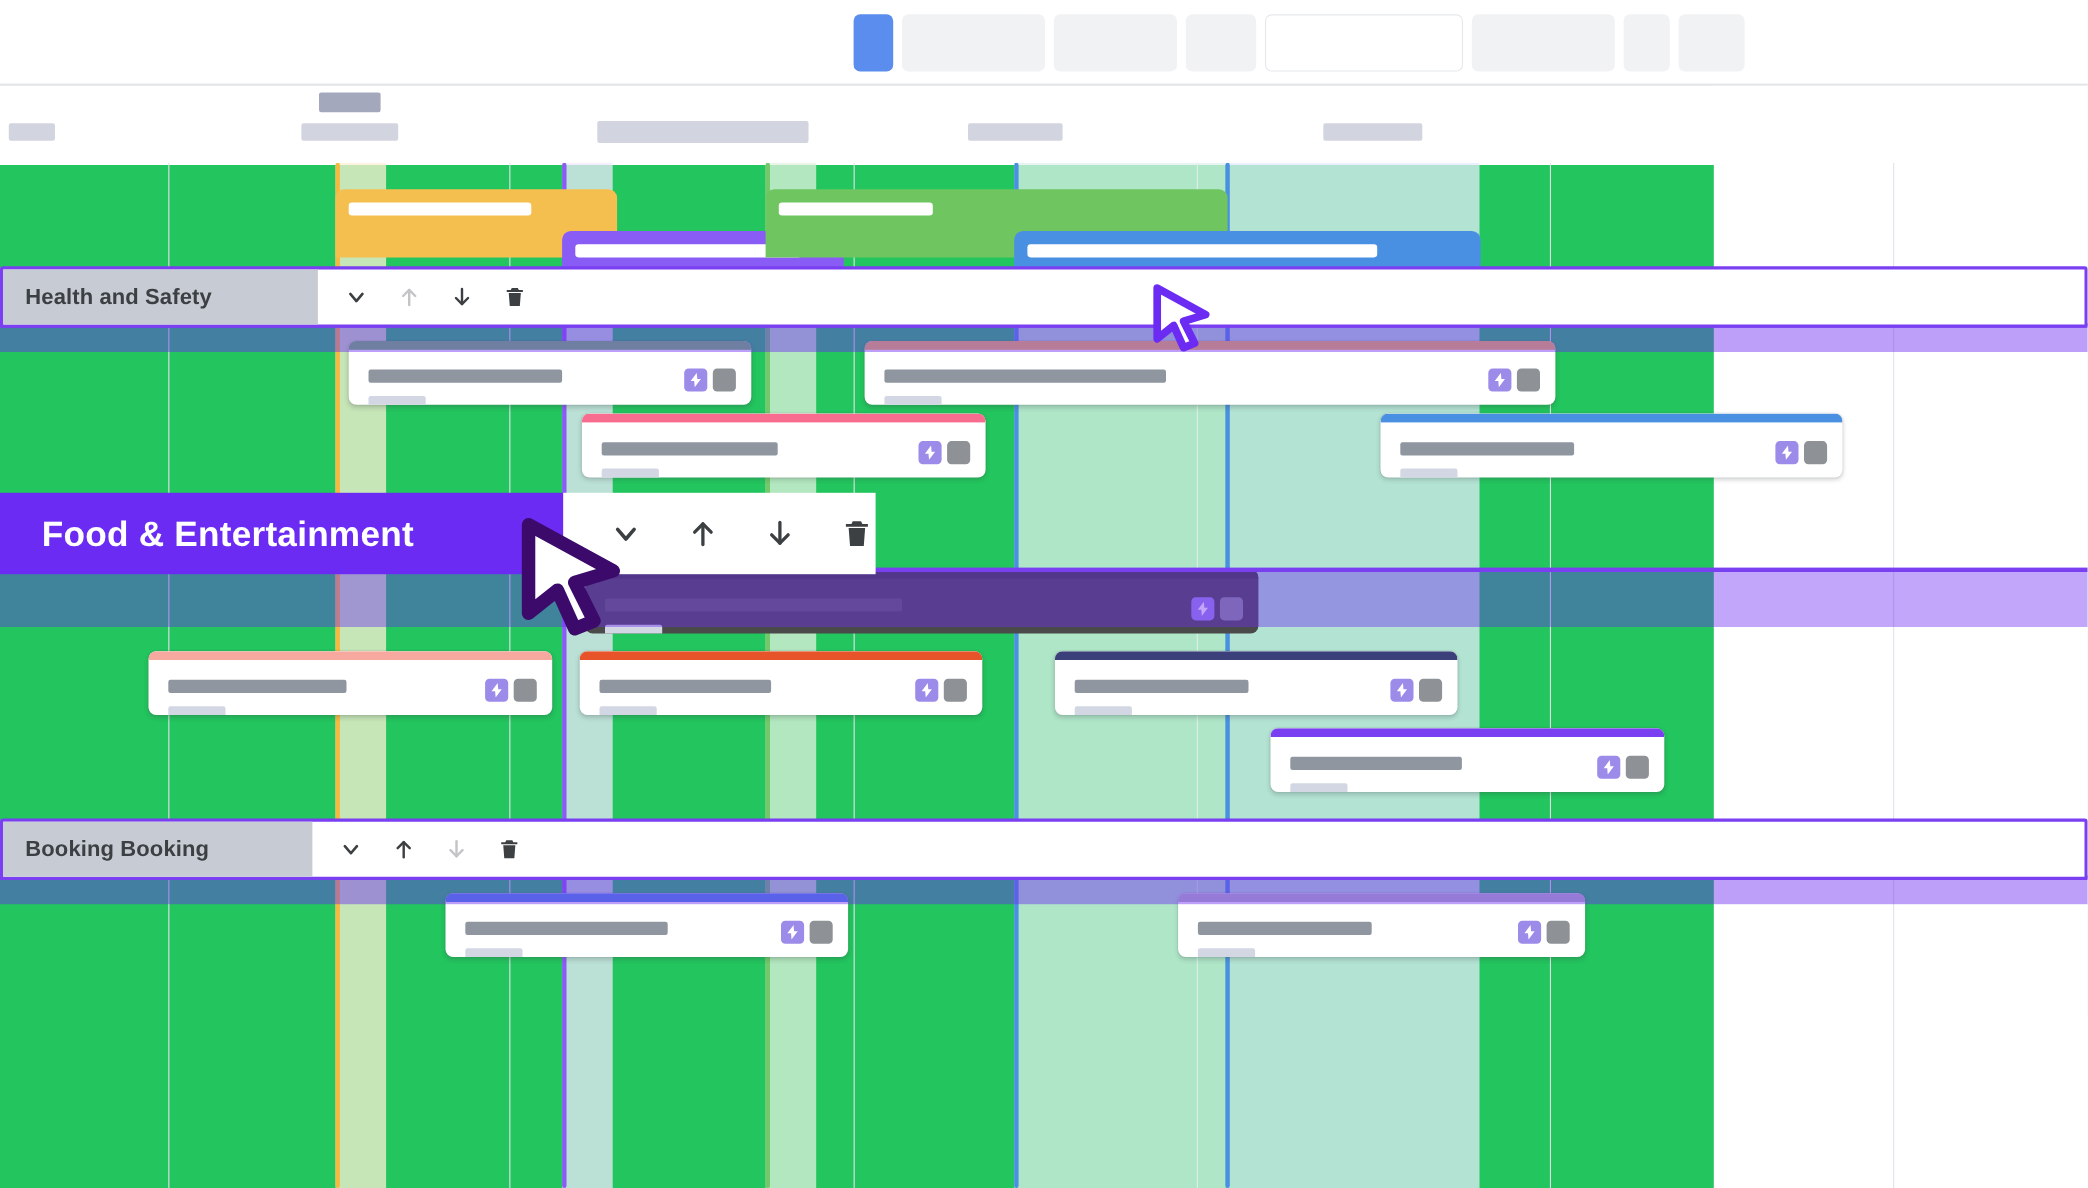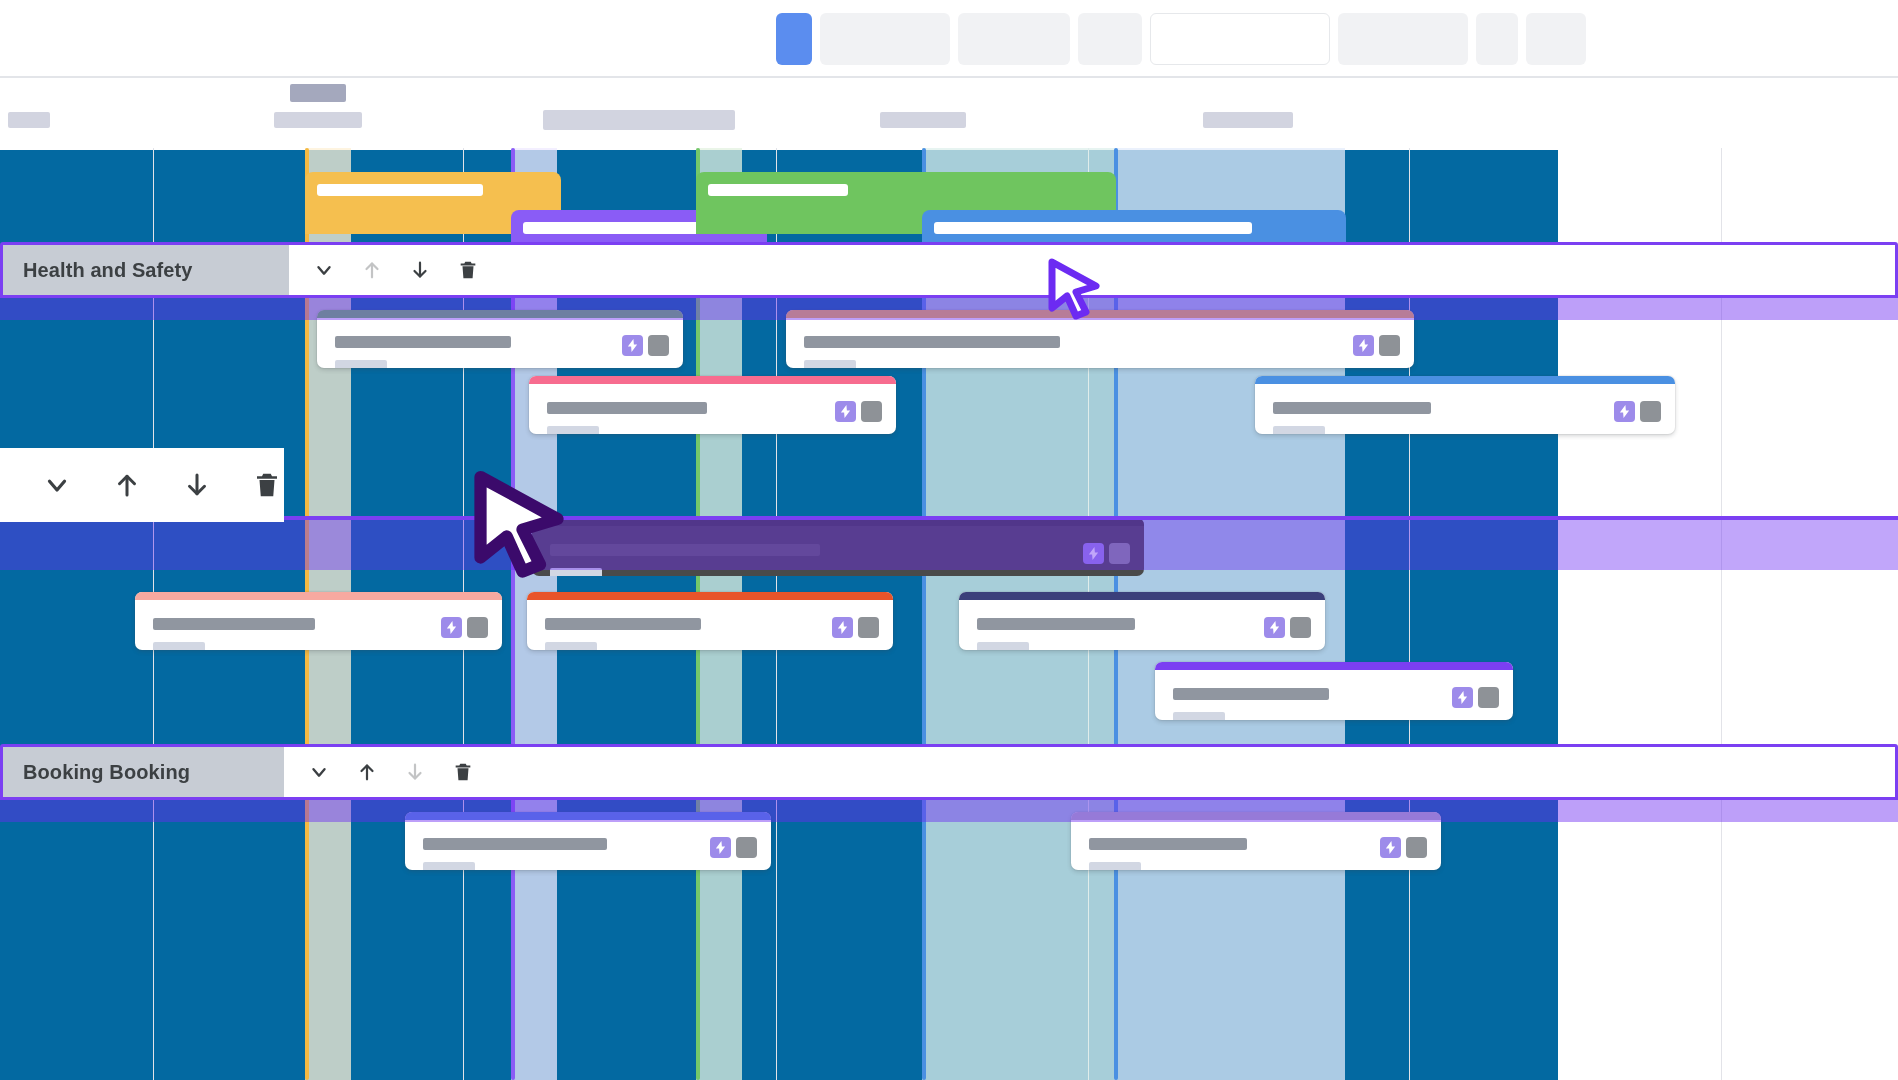--- a/index.html
+++ b/index.html
@@ -2,21 +2,21 @@
 <html><head>
 <meta charset="utf-8">
 <style>
   * { box-sizing: border-box; margin: 0; padding: 0; }
   html, body {
     width: 1898px; height: 1080px;
     background: #ffffff;
     font-family: "Liberation Sans", sans-serif;
     overflow: hidden;
   }
-  #root { position: relative; width: 1558px; height: 1080px; background:#0369a1; }
+  #root { position: relative; width: 1558px; height: 1080px; background:#22c55e; }
 
   
   .toolbar { position:absolute; left:0; top:0; width:1898px; height:78px; background:#fff; }
   .tb-row { position:absolute; left:776px; top:13px; height:52px; display:flex; gap:8px; align-items:center; }
   .tb-btn { border-radius:6px; background:#f1f2f4; height:52px; }
   .tb-btn.accent { background:#5b8def; width:36px; }
   .tb-btn.w1 { width:130px; }
   .tb-btn.w2 { width:112px; }
   .tb-btn.w3 { width:64px; }
   .tb-btn.active { background:#ffffff; border:1px solid #e6e8eb; width:180px; }
@@ -306,20 +306,21 @@
           <div class="lane-ic">
             <svg width="22" height="22" viewBox="0 0 24 24" fill="currentColor">
       <path d="M9 3h6l1 2h4v2H4V5h4l1-2zM6 8h12l-1 13H7L6 8z"></path>
             </svg>
           </div>
         </div>
       </div>
       <div class="lanerule" style="top: 368px; width: 1898px;"></div>
       <div class="laneband big" style="top: 372px; width: 1898px;"></div>
       <div class="lane sel" style="top: 300px; width: 1898px; height: 74px;">
+        <div class="lane-title" style="width: 512px;">Food &amp; Entertainment</div>
         <div class="lane-actions">
           <div class="lane-ic">
             <svg width="30" height="30" viewBox="0 0 24 24" fill="none" stroke="currentColor" stroke-width="2.6" stroke-linecap="round" stroke-linejoin="round">
               <polyline points="6,9 12,16 18,9"></polyline>
             </svg>
           </div>
           <div class="lane-ic">
             <svg width="30" height="30" viewBox="0 0 24 24" fill="none" stroke="currentColor" stroke-width="2.4" stroke-linecap="round" stroke-linejoin="round">
               <line x1="12" y1="20" x2="12" y2="5"></line>
               <polyline points="6,11 12,5 18,11"></polyline>

